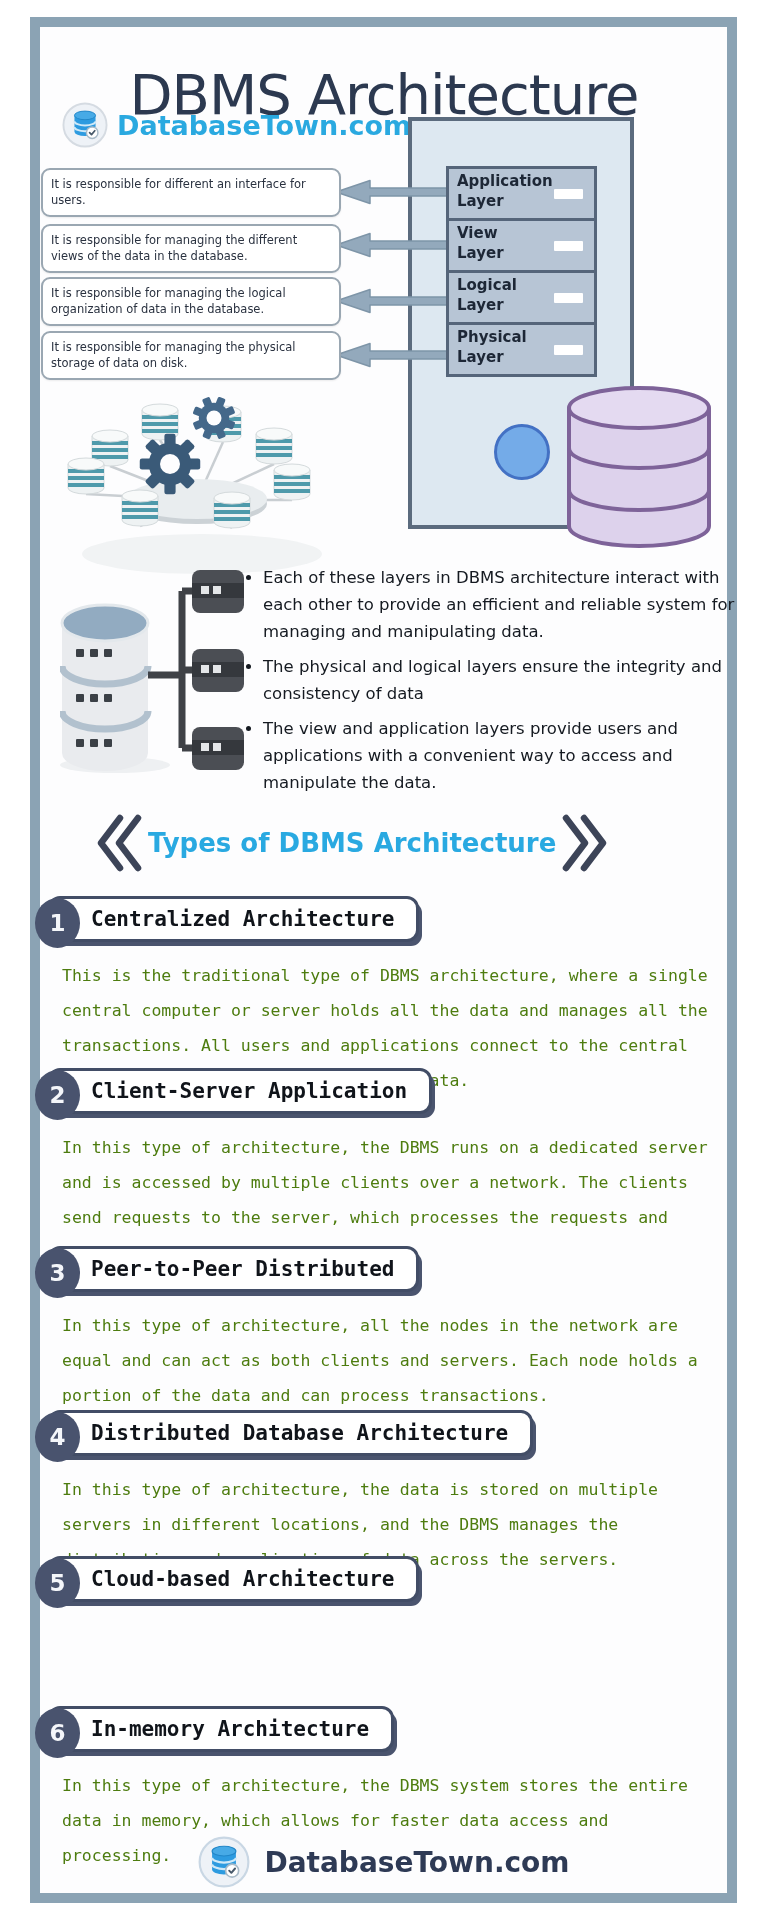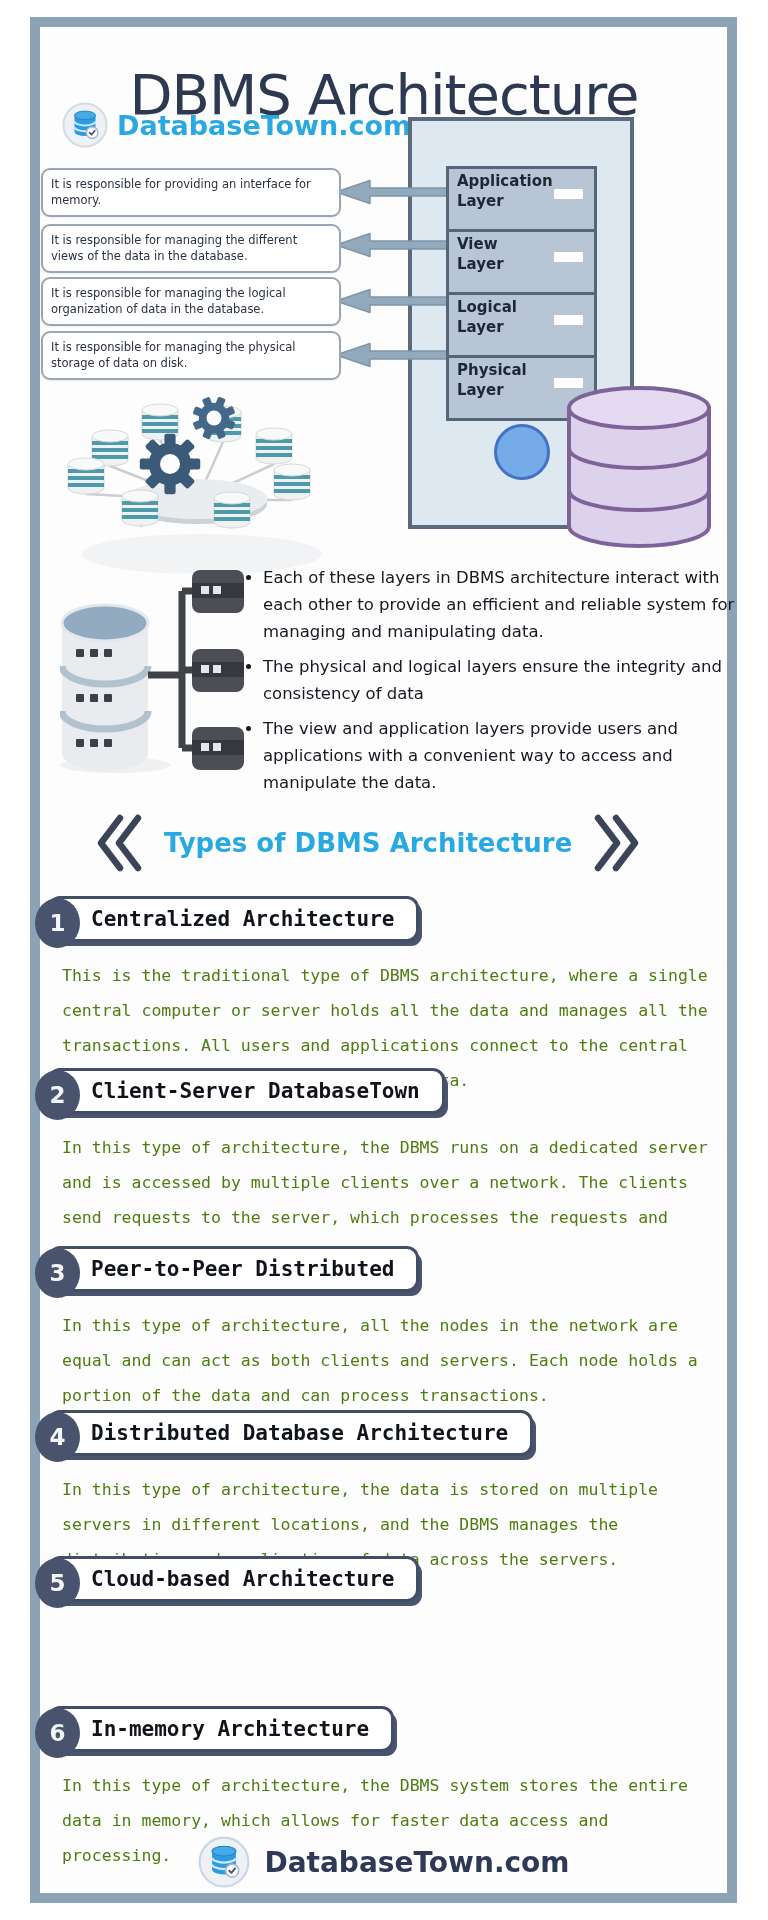--- a/index.html
+++ b/index.html
@@ -10,40 +10,40 @@
   .title{position:absolute;left:0;top:24px;width:768px;text-align:center;font-size:56px;font-weight:400;color:#2c3950;letter-spacing:-1px;}
 
   .brand{display:flex;align-items:center;}
   .brand-header{position:absolute;left:62px;top:102px;gap:9px;}
   .brand-header .brand-text{font-size:27px;font-weight:800;color:#2aa9e0;}
   .brand-footer{position:absolute;left:0;top:1836px;width:768px;justify-content:center;gap:14px;}
   .brand-footer .brand-text{font-size:28px;font-weight:800;color:#2e3a55;}
 
   .bigbox{position:absolute;left:408px;top:117px;width:226px;height:412px;background:#dde8f1;border:4px solid #5b6b7e;box-sizing:border-box;}
   .stack{position:absolute;left:446px;top:166px;width:151px;}
-  .layer{position:relative;height:66px;margin-top:-3px;background:#b7c5d5;border:3px solid #55657a;box-sizing:border-box;}
+  .layer{position:relative;height:55px;margin-top:-3px;background:#b7c5d5;border:3px solid #55657a;box-sizing:border-box;}
   .layer:first-child{margin-top:0;}
   .layer-label{width:80px;padding:3px 0 0 8px;font-size:15px;font-weight:700;line-height:1.3;color:#1d2736;}
   .tab{position:absolute;right:11px;top:20px;width:29px;height:10px;background:#ffffff;border-radius:1px;}
 
   .callout{position:absolute;left:41px;width:300px;background:#ffffff;border:2px solid #9aa7b2;border-radius:9px;padding:6px 8px;box-sizing:border-box;font-size:11.5px;line-height:1.42;color:#2a3240;box-shadow:0 1px 2px rgba(0,0,0,0.07);}
   .c1{top:168px}.c2{top:224px}.c3{top:277px}.c4{top:331px}
 
   .arrow{position:absolute;left:334px;width:114px;height:26px;}
   .a1{top:179px}.a2{top:232px}.a3{top:288px}.a4{top:342px}
 
   .bluecircle{position:absolute;left:494px;top:424px;width:56px;height:56px;border-radius:50%;background:#74abe8;border:3px solid #4371c4;box-sizing:border-box;}
   .cylsvg{position:absolute;left:563px;top:380px;}
   .clustersvg{position:absolute;left:42px;top:382px;}
   .dbstacksvg{position:absolute;left:60px;top:563px;}
 
   .bullets{position:absolute;left:237px;top:556px;width:500px;margin:0;padding:0 0 0 18px;font-size:16.5px;line-height:27px;color:#151a21;}
   .bullets li{margin:8px;padding:0;}
 
-  .types-heading{position:absolute;left:0;top:814px;width:652px;display:flex;align-items:center;gap:22px;padding-left:96px;box-sizing:border-box;}
+  .types-heading{position:absolute;left:0;top:814px;width:652px;display:flex;align-items:center;gap:6px;padding-left:96px;box-sizing:border-box;}
   .heading-text{font-size:26px;font-weight:800;color:#29a9e1;}
 
   .section{position:absolute;left:38px;width:700px;}
   .sec1{top:896px}.sec2{top:1068px}.sec3{top:1246px}.sec4{top:1410px}.sec5{top:1556px}.sec6{top:1706px}
   .pill{position:relative;display:inline-block;margin-left:10px;background:#ffffff;border:3px solid #424d66;border-radius:12px;padding:8px 22px 8px 40px;box-shadow:4px 5px 0 -1px #4a546e;}
   .num{position:absolute;left:-16px;top:-1px;width:45px;height:50px;border-radius:50%;background:#49536e;color:#f4f6fa;font-size:23px;font-weight:700;text-align:center;line-height:50px;}
   .pill-title{font-family:"DejaVu Sans Mono",monospace;font-size:21px;font-weight:700;color:#10141a;}
   .desc{margin:16px 0 0 24px;width:654px;font-family:"DejaVu Sans Mono",monospace;font-size:16.5px;line-height:35px;color:#4d7c0f;}
 </style>
 </head>
@@ -102,21 +102,21 @@
     <div class="layer">
       <div class="layer-label">Logical Layer</div>
       <div class="tab"></div>
     </div>
     <div class="layer">
       <div class="layer-label">Physical Layer</div>
       <div class="tab"></div>
     </div>
   </div>
 
-  <div class="callout c1">It is responsible for providing an interface for memory.</div>
+  <div class="callout c1">It is responsible for different an interface for users.</div>
   <div class="callout c2">It is responsible for managing the different views of the data in the database.</div>
   <div class="callout c4">It is responsible for managing the physical storage of data on disk.</div>
   <div class="callout c3">It is responsible for managing the logical organization of data in the database.</div>
 
   <div class="bluecircle"></div>
 
   <svg class="cylsvg" width="152" height="172" viewBox="0 0 152 172">
     <path d="M6,28 L6,146 A70,20 0 0 0 146,146 L146,28" fill="#ddd2ec" stroke="#7e6399" stroke-width="4"></path>
     <path d="M6,68 A70,20 0 0 0 146,68" fill="none" stroke="#7e6399" stroke-width="4"></path>
     <path d="M6,110 A70,20 0 0 0 146,110" fill="none" stroke="#7e6399" stroke-width="4"></path>
@@ -231,21 +231,21 @@
     <div class="pill">
       <span class="num">1</span>
       <span class="pill-title">Centralized Architecture</span>
     </div>
     <p class="desc">This is the traditional type of DBMS architecture, where a single central computer or server holds all the data and manages all the transactions. All users and applications connect to the central server to access and manipulate the data.</p>
   </div>
 
   <div class="section sec2">
     <div class="pill">
       <span class="num">2</span>
-      <span class="pill-title">Client-Server DatabaseTown</span>
+      <span class="pill-title">Client-Server Application</span>
     </div>
     <p class="desc">In this type of architecture, the DBMS runs on a dedicated server and is accessed by multiple clients over a network. The clients send requests to the server, which processes the requests and sends back the results.</p>
   </div>
 
   <div class="section sec3">
     <div class="pill">
       <span class="num">3</span>
       <span class="pill-title">Peer-to-Peer Distributed</span>
     </div>
     <p class="desc">In this type of architecture, all the nodes in the network are equal and can act as both clients and servers. Each node holds a portion of the data and can process transactions.</p>

